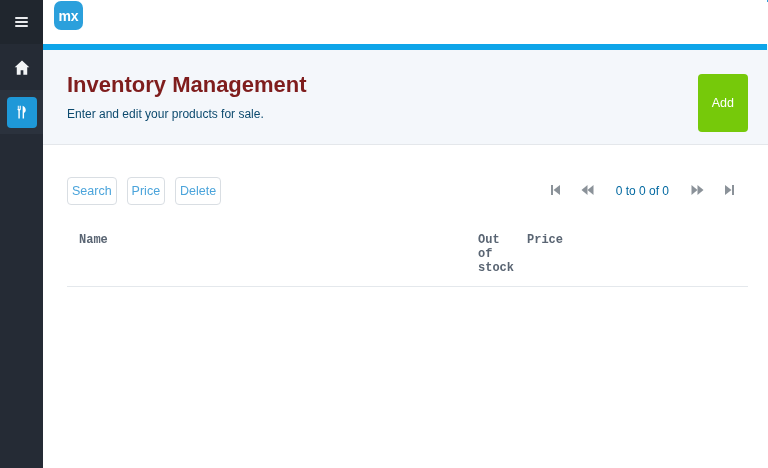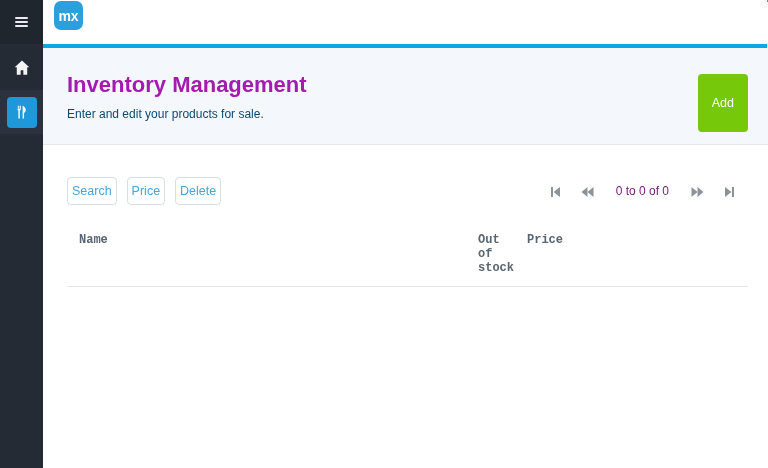--- a/index.html
+++ b/index.html
@@ -30,56 +30,56 @@
   .active-tile{
     width:30px;height:31px;background:#1e98d8;border-radius:4px;
     display:flex;align-items:center;justify-content:center;
   }
   .active-tile svg{width:17px;height:18px;}
 
   
   .topline{position:absolute;left:0;top:0;right:0;height:2px;background:#2da2e0;z-index:1;}
   .topbar{
     position:absolute;left:43px;top:0;right:1px;height:44px;
-    background:#ffffff;border-bottom:4px solid #0ea5e9;z-index:2;
+    background:#ffffff;border-bottom:6px solid #0ea5e9;z-index:2;
   }
   .logo{
     position:absolute;left:11px;top:1px;width:29px;height:29px;
     background:#2ba0dc;border-radius:7px;
     display:flex;align-items:center;justify-content:center;
     color:#ffffff;font-weight:bold;font-size:14px;letter-spacing:0;cursor:pointer;
   }
 
   
   .main{position:absolute;left:43px;top:45px;right:0;bottom:0;background:#ffffff;}
   .page-header{
     position:relative;height:100px;background:#f4f7fb;border-bottom:1px solid #e4e7eb;
     padding:27px 20px 0 24px;box-sizing:border-box;
   }
-  .page-title{font-size:22px;font-weight:600;color:#a21caf;line-height:26px;}
+  .page-title{font-size:22px;font-weight:600;color:#7f1d1d;line-height:26px;}
   .page-subtitle{font-size:12px;color:#0c4a6e;margin-top:9px;}
   .add-btn{
     position:absolute;right:20px;top:29px;
     background:#76c90a;color:#ffffff;border:none;border-radius:4px;
     font-size:12.5px;font-family:inherit;padding:22px 14px;cursor:pointer;
   }
 
   .content{padding:0 20px 0 24px;}
   .grid-toolbar{
     margin-top:32px;display:flex;justify-content:space-between;align-items:center;
   }
   .btn-group{display:flex;gap:10px;}
   .tool-btn{
     background:#ffffff;border:1px solid #d9dee3;border-radius:4px;
     color:#4ba4db;font-size:12.5px;font-family:inherit;
     padding:6px 4px;cursor:pointer;line-height:14px;
   }
   .paging{
-    display:flex;align-items:flex-end;gap:20px;margin-right:13px;
-    color:#701a75;font-size:12px;
+    display:flex;align-items:flex-start;gap:20px;margin-right:13px;
+    color:#0369a1;font-size:12px;
   }
   .pg-icon{display:flex;align-items:center;cursor:pointer;}
   .pg-icon svg{display:block;}
   .pg-status{margin:0 2px;}
 
   
   .datagrid{margin-top:17px;font-family:Liberation Mono, monospace;}
   .dg-head{
     display:grid;grid-template-columns:1fr 49px 233px;
     border-bottom:1px solid #e4e8ec;

